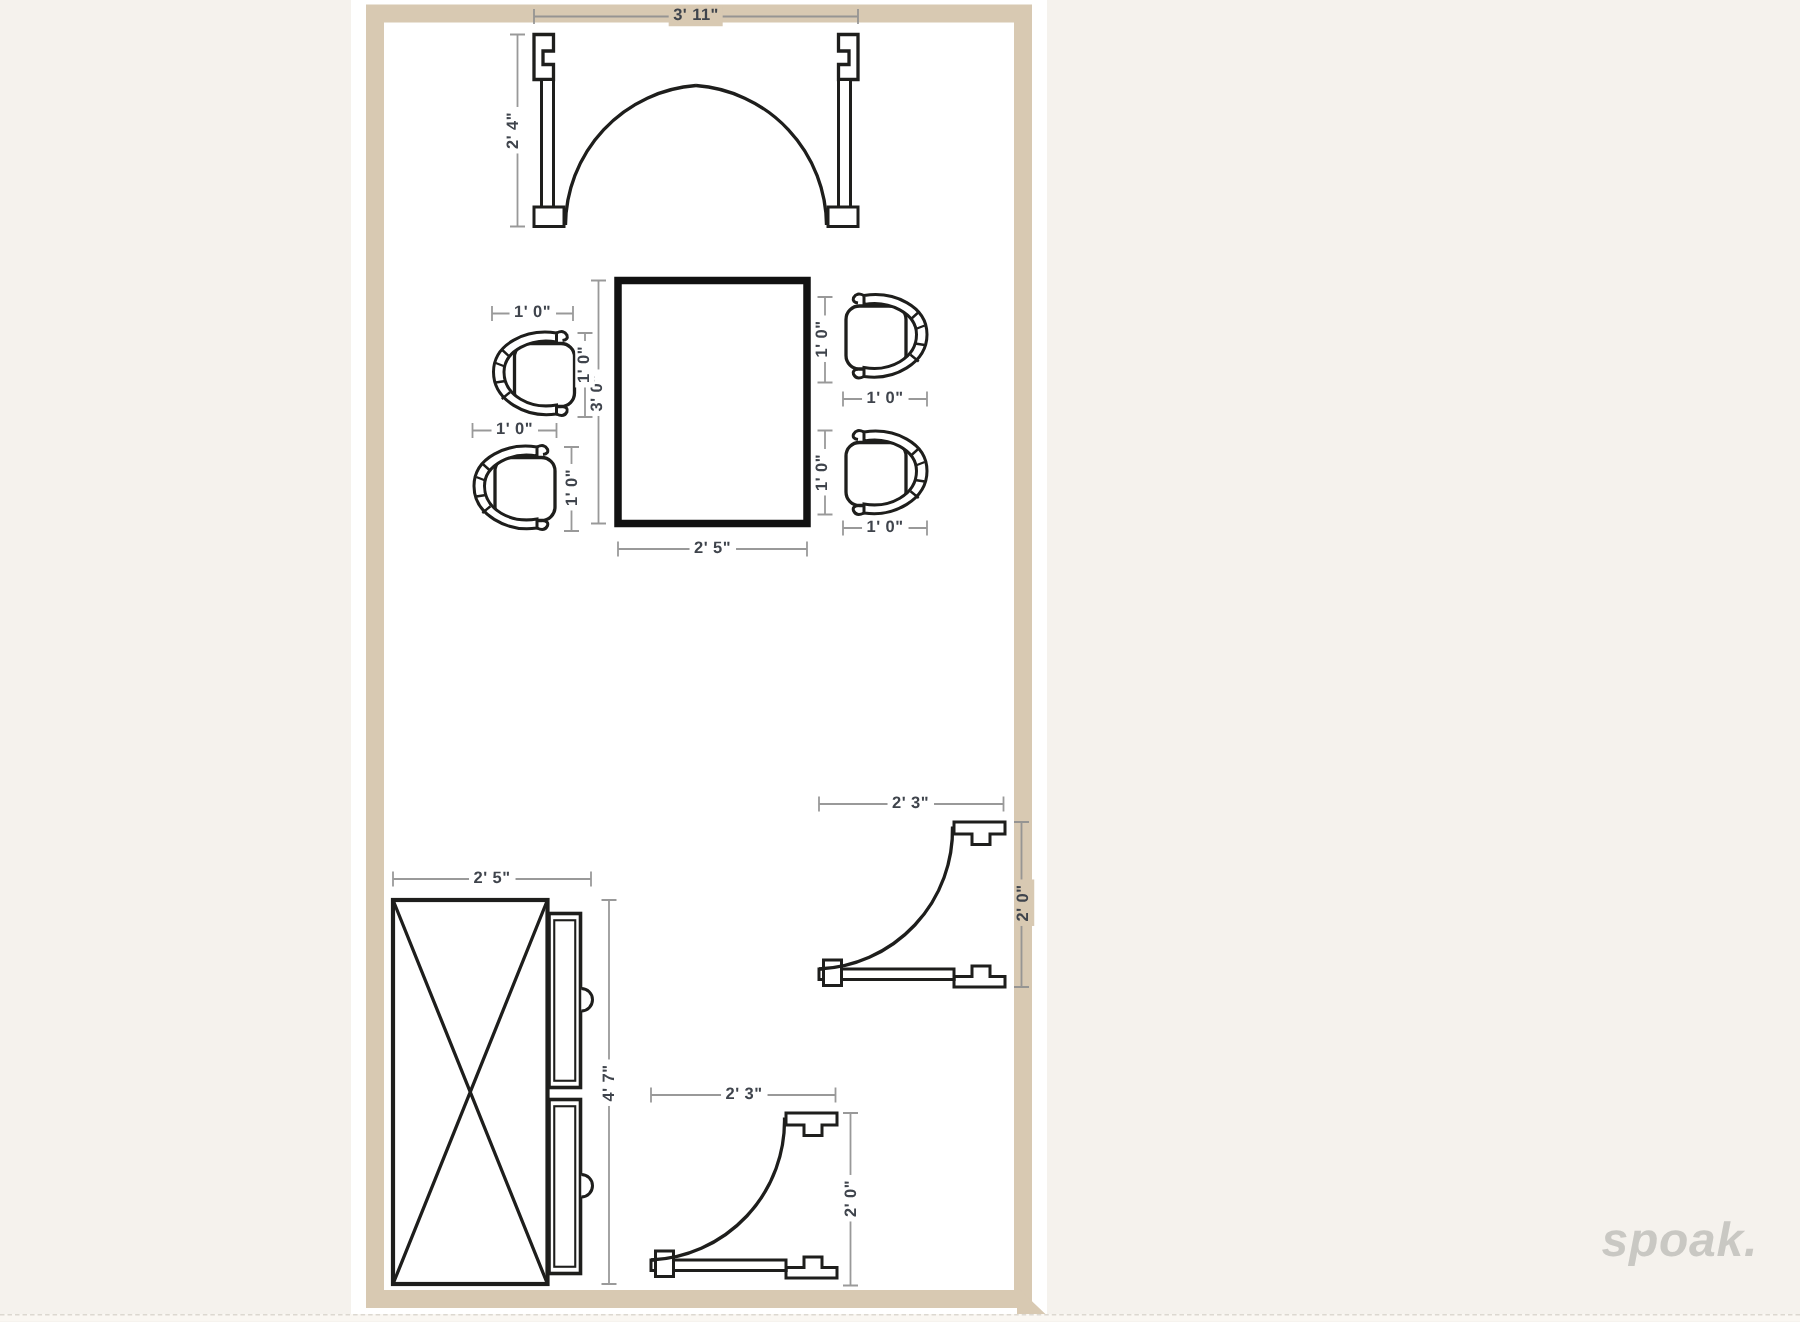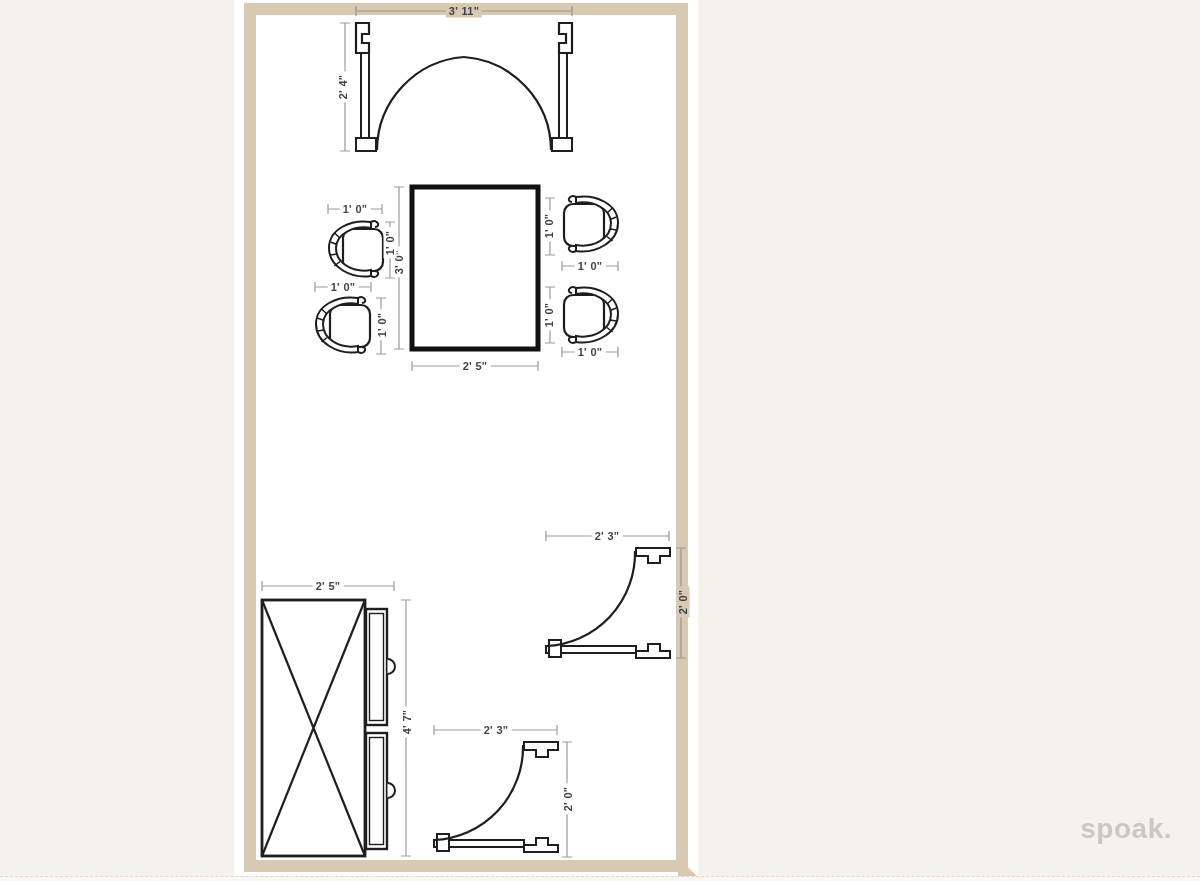--- a/index.html
+++ b/index.html
@@ -21,22 +21,23 @@
     position:absolute;
     font-size:11px;font-weight:700;letter-spacing:.3px;
     color:#3f444c;background:#ffffff;
     padding:0 3px;line-height:13px;white-space:nowrap;
     transform:translate(-50%,-50%);
   }
   .dim-label.v{transform:translate(-50%,-50%) rotate(-90deg);}
   .dim-label.wall-bg{background:#d8c9b2;}
   .watermark{
     position:absolute;right:28px;bottom:36px;
-    font-size:28px;font-weight:700;letter-spacing:.5px;
+    font-size:32px;font-weight:700;letter-spacing:.5px;
     color:#c9c8c3;
+    font-style:italic;
   }
   .bottom-strip{
     position:absolute;left:0;bottom:0;width:1200px;height:4px;
     background:#faf7f2;border-top:1px dashed #dcd8d0;
   }
 </style>
 </head>
 <body>
 
 <div class="plan-canvas"></div>

